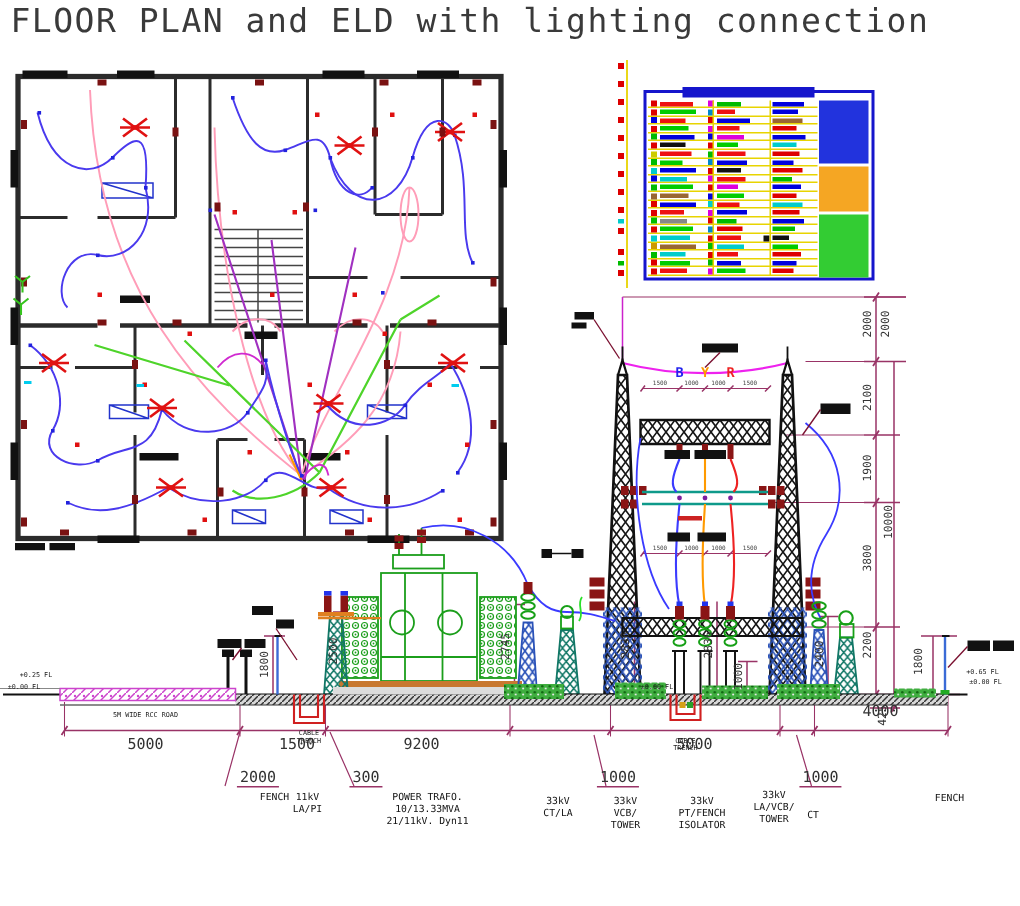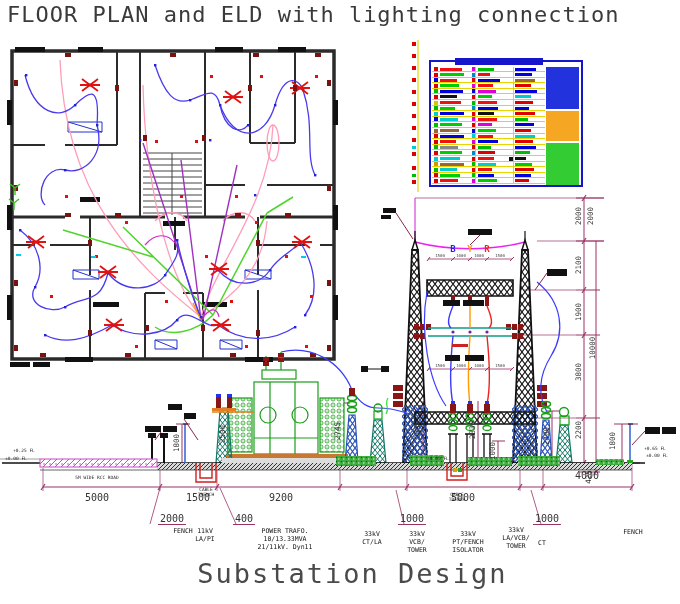--- a/index.html
+++ b/index.html
@@ -850,21 +850,21 @@
       <div class="hdim" style="left: 463px; top: 497px;">
         <div>5000</div>
       </div>
       <div class="hdim" style="left: 587px; top: 475px;">
         <div>4000</div>
       </div>
       <div class="hdim udim" style="left: 172px; top: 519px;">
         <div>2000</div>
       </div>
       <div class="hdim udim" style="left: 244px; top: 519px;">
-        <div>400</div>
+        <div>300</div>
       </div>
       <div class="hdim udim" style="left: 412px; top: 519px;">
         <div>1000</div>
       </div>
       <div class="hdim udim" style="left: 547px; top: 519px;">
         <div>1000</div>
       </div>
       <div class="vdim" style="left: 176px; top: 443px;">
         <div>1800</div>
       </div>
@@ -1004,14 +1004,13 @@
         <div>±0.00 FL</div>
       </div>
       <div class="tinylbl" style="left: 655px; top: 446px;">
         <div>+0.65 FL</div>
       </div>
       <div class="tinylbl" style="left: 657px; top: 453px;">
         <div>±0.00 FL</div>
       </div>
     </div>
 
-  <div class="sub-title">Substation Design</div>
 </div>
 
 </body></html>

